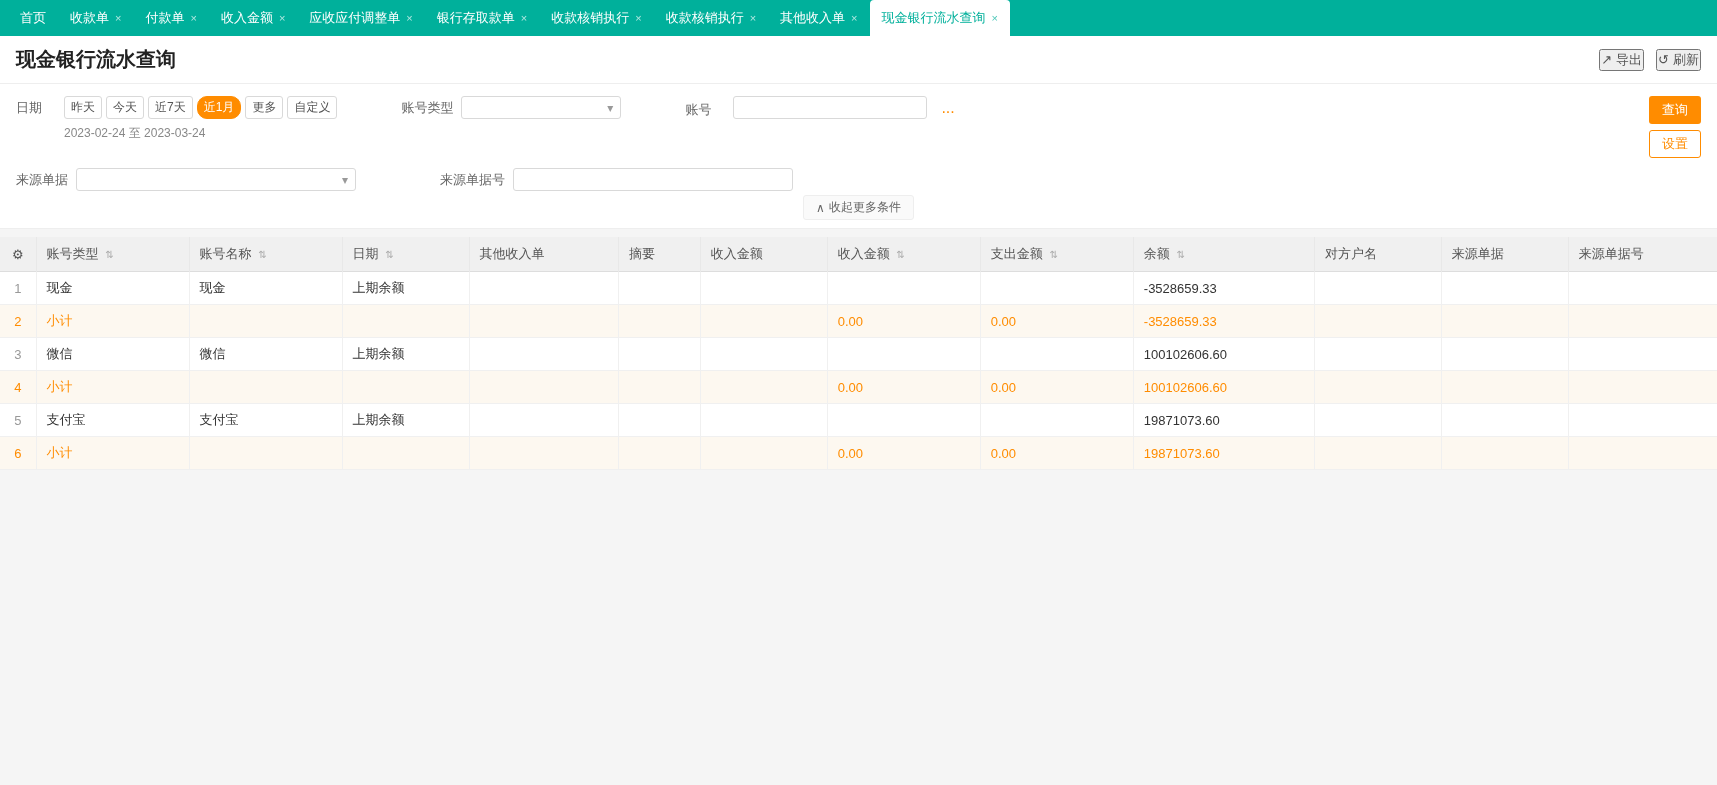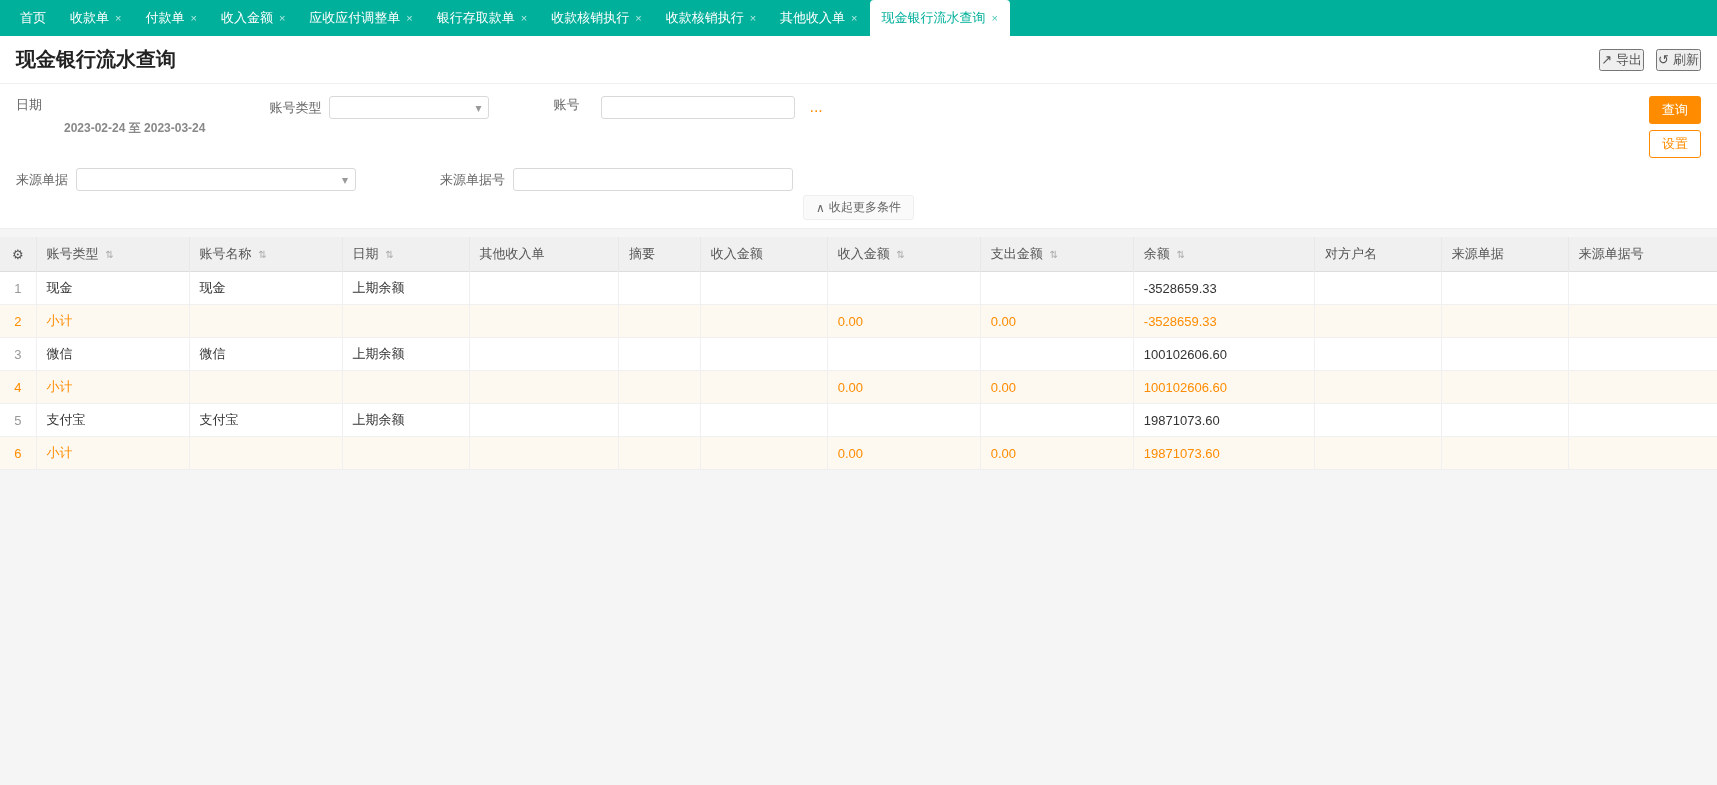--- a/index.html
+++ b/index.html
@@ -90,21 +90,20 @@
     }
     .date-btn.active {
       background: #ff8c00;
       color: #fff;
       border-color: #ff8c00;
       border-radius: 10px;
     }
     .date-range {
       color: #888;
       font-size: 12px;
-      font-weight: bold;
     }
     .filter-select {
       border: 1px solid #d9d9d9;
       border-radius: 3px;
       padding: 3px 24px 3px 8px;
       background: #fff;
       font-size: 13px;
       color: #333;
       cursor: pointer;
       position: relative;
@@ -272,39 +271,47 @@
     </button>
   </div>
 </div>
 
 <div class="filter-area">
   <div style="display:flex; align-items:flex-start; gap:24px; flex-wrap:wrap;">
 
     <div style="display:flex; flex-direction:column; gap:6px;">
       <div style="display:flex; align-items:center; gap:8px;">
         <span class="filter-label">日期</span>
+        <div class="date-btns">
+          <button class="date-btn">昨天</button>
+          <button class="date-btn">今天</button>
+          <button class="date-btn">近7天</button>
+          <button class="date-btn active">近1月</button>
+          <button class="date-btn">更多</button>
+          <button class="date-btn">自定义</button>
+        </div>
       </div>
       <div style="margin-left:48px;">
         <span class="date-range">2023-02-24 至 2023-03-24</span>
       </div>
     </div>
 
     <div style="display:flex; align-items:center; gap:8px; margin-left:40px;">
       <span class="filter-label">账号类型</span>
       <div class="select-wrapper">
         <select class="filter-select">
           <option value=""></option>
           <option value="现金">现金</option>
           <option value="微信">微信</option>
           <option value="支付宝">支付宝</option>
         </select>
       </div>
     </div>
 
-    <div style="display:flex; align-items:flex-start; gap:8px; margin-left:40px;">
+    <div style="display:flex; align-items:flex-end; gap:8px; margin-left:40px;">
       <span class="filter-label">账号</span>
       <input class="filter-input" style="min-width: 120px;" type="text">
       <span class="dots-btn">...</span>
     </div>
 
     <div style="display:flex; flex-direction:column; gap:6px; margin-left:auto;">
       <button class="query-btn">查询</button>
       <button class="settings-btn">设置</button>
     </div>
   </div>

